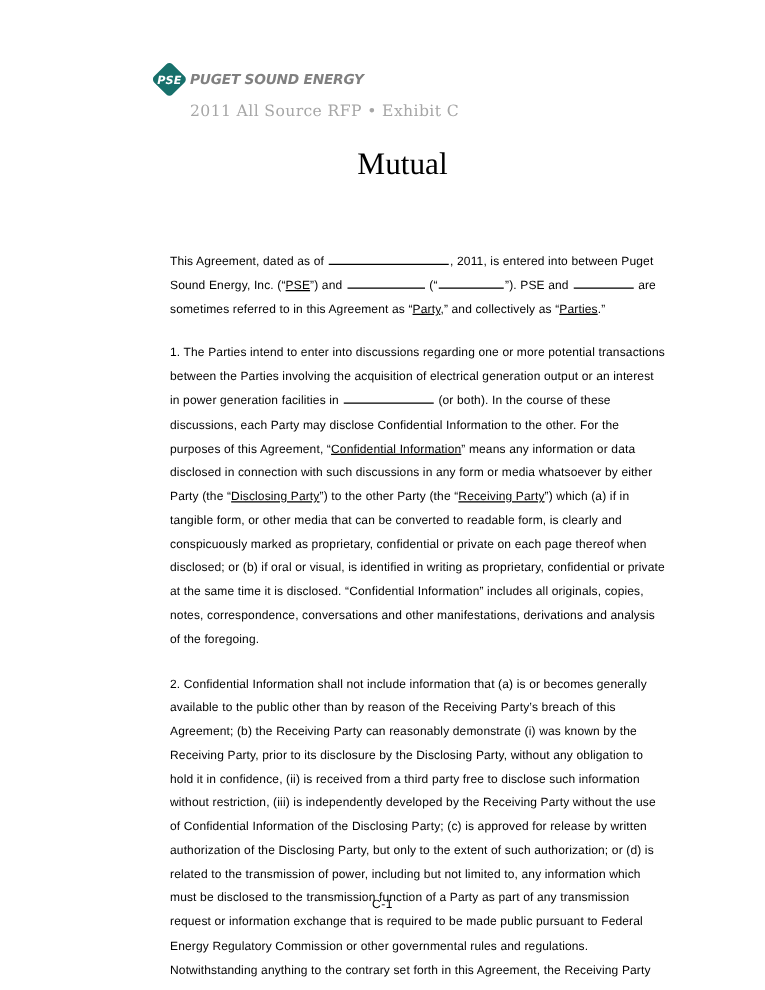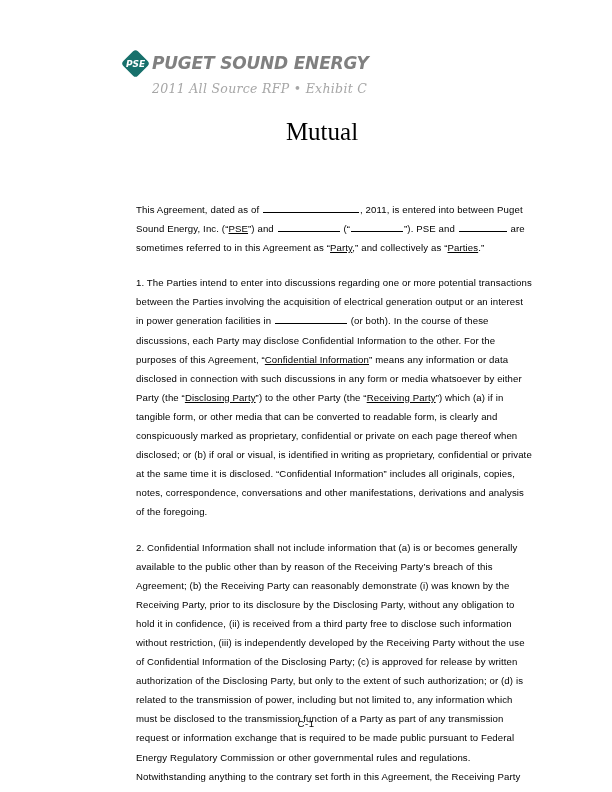--- a/index.html
+++ b/index.html
@@ -43,31 +43,30 @@
     position: relative;
     margin-right: 3px;
   }
   .logo-mark svg {
     display: block;
   }
   .logo-wordmark {
     font-family: "DejaVu Sans", sans-serif;
     font-style: italic;
     font-weight: bold;
-    font-size: 17px;
+    font-size: 11px;
     letter-spacing: -0.2px;
     color: #808080;
     white-space: nowrap;
     line-height: 1;
     position: relative;
     top: 0px;
   }
   .header-sub {
     font-family: "DejaVu Serif", serif;
-    font-style: italic;
     font-size: 12.5px;
     color: #a6a6a6;
     margin-top: 5px;
     margin-left: 30px;
     letter-spacing: 0.3px;
     white-space: nowrap;
   }
 
   
   .doc-title {

